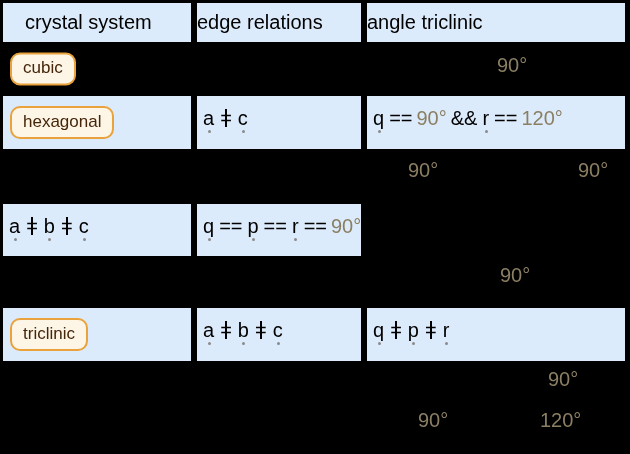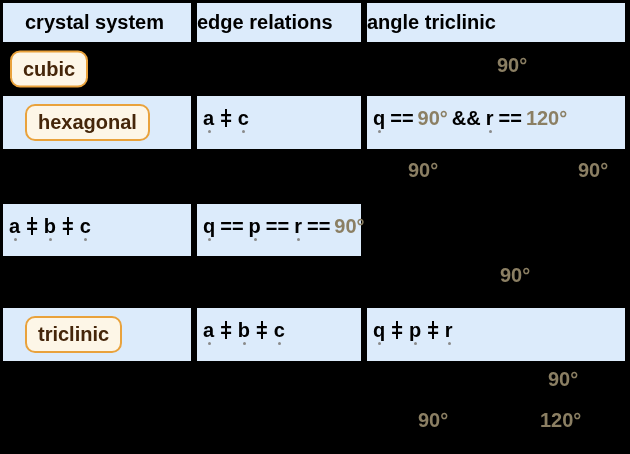--- a/index.html
+++ b/index.html
@@ -11,21 +11,20 @@
     width: 630px;
     height: 454px;
     font-family: "Liberation Sans", sans-serif;
     overflow: hidden;
   }
   #table {
     position: relative;
     width: 630px;
     height: 416px;
     background: var(--bg, #000);
-    font-weight: bold;
   }
   .spacer-top { height: 3px; }
 
   .header-row, .row.light {
     box-sizing: border-box;
     display: grid;
     grid-template-columns: 188px 164px 258px;
     column-gap: 6px;
     padding-left: 3px;
     padding-right: 5px;
@@ -46,34 +45,34 @@
   .row { width: 630px; }
   .row.dark { position: relative; background: var(--bg, #000); }
 
   .cell {
     background: var(--blue, #dcebfb);
     display: flex;
     align-items: center;
     font-size: 20px;
     color: #000;
   }
-  .cell-system { padding-left: 22px; }
+  .cell-system { padding-left: 7px; }
   .cell-expr {
     box-sizing: border-box;
     padding-left: 5px;
     padding-bottom: 8px;
   }
 
   .pill {
     display: inline-block;
     background: var(--pill-fill, #fdf6e7);
     border: 2px solid var(--pill-border, #e9a23c);
     border-radius: 10px;
     padding: 3px 11px 4px 11px;
-    font-size: 20px;
+    font-size: 17px;
     line-height: 1.3;
     color: var(--pill-text, #45260a);
     white-space: nowrap;
   }
   .dark .pill {
     position: absolute;
     left: 10px;
     top: 50%;
     transform: translateY(-50%);
   }

